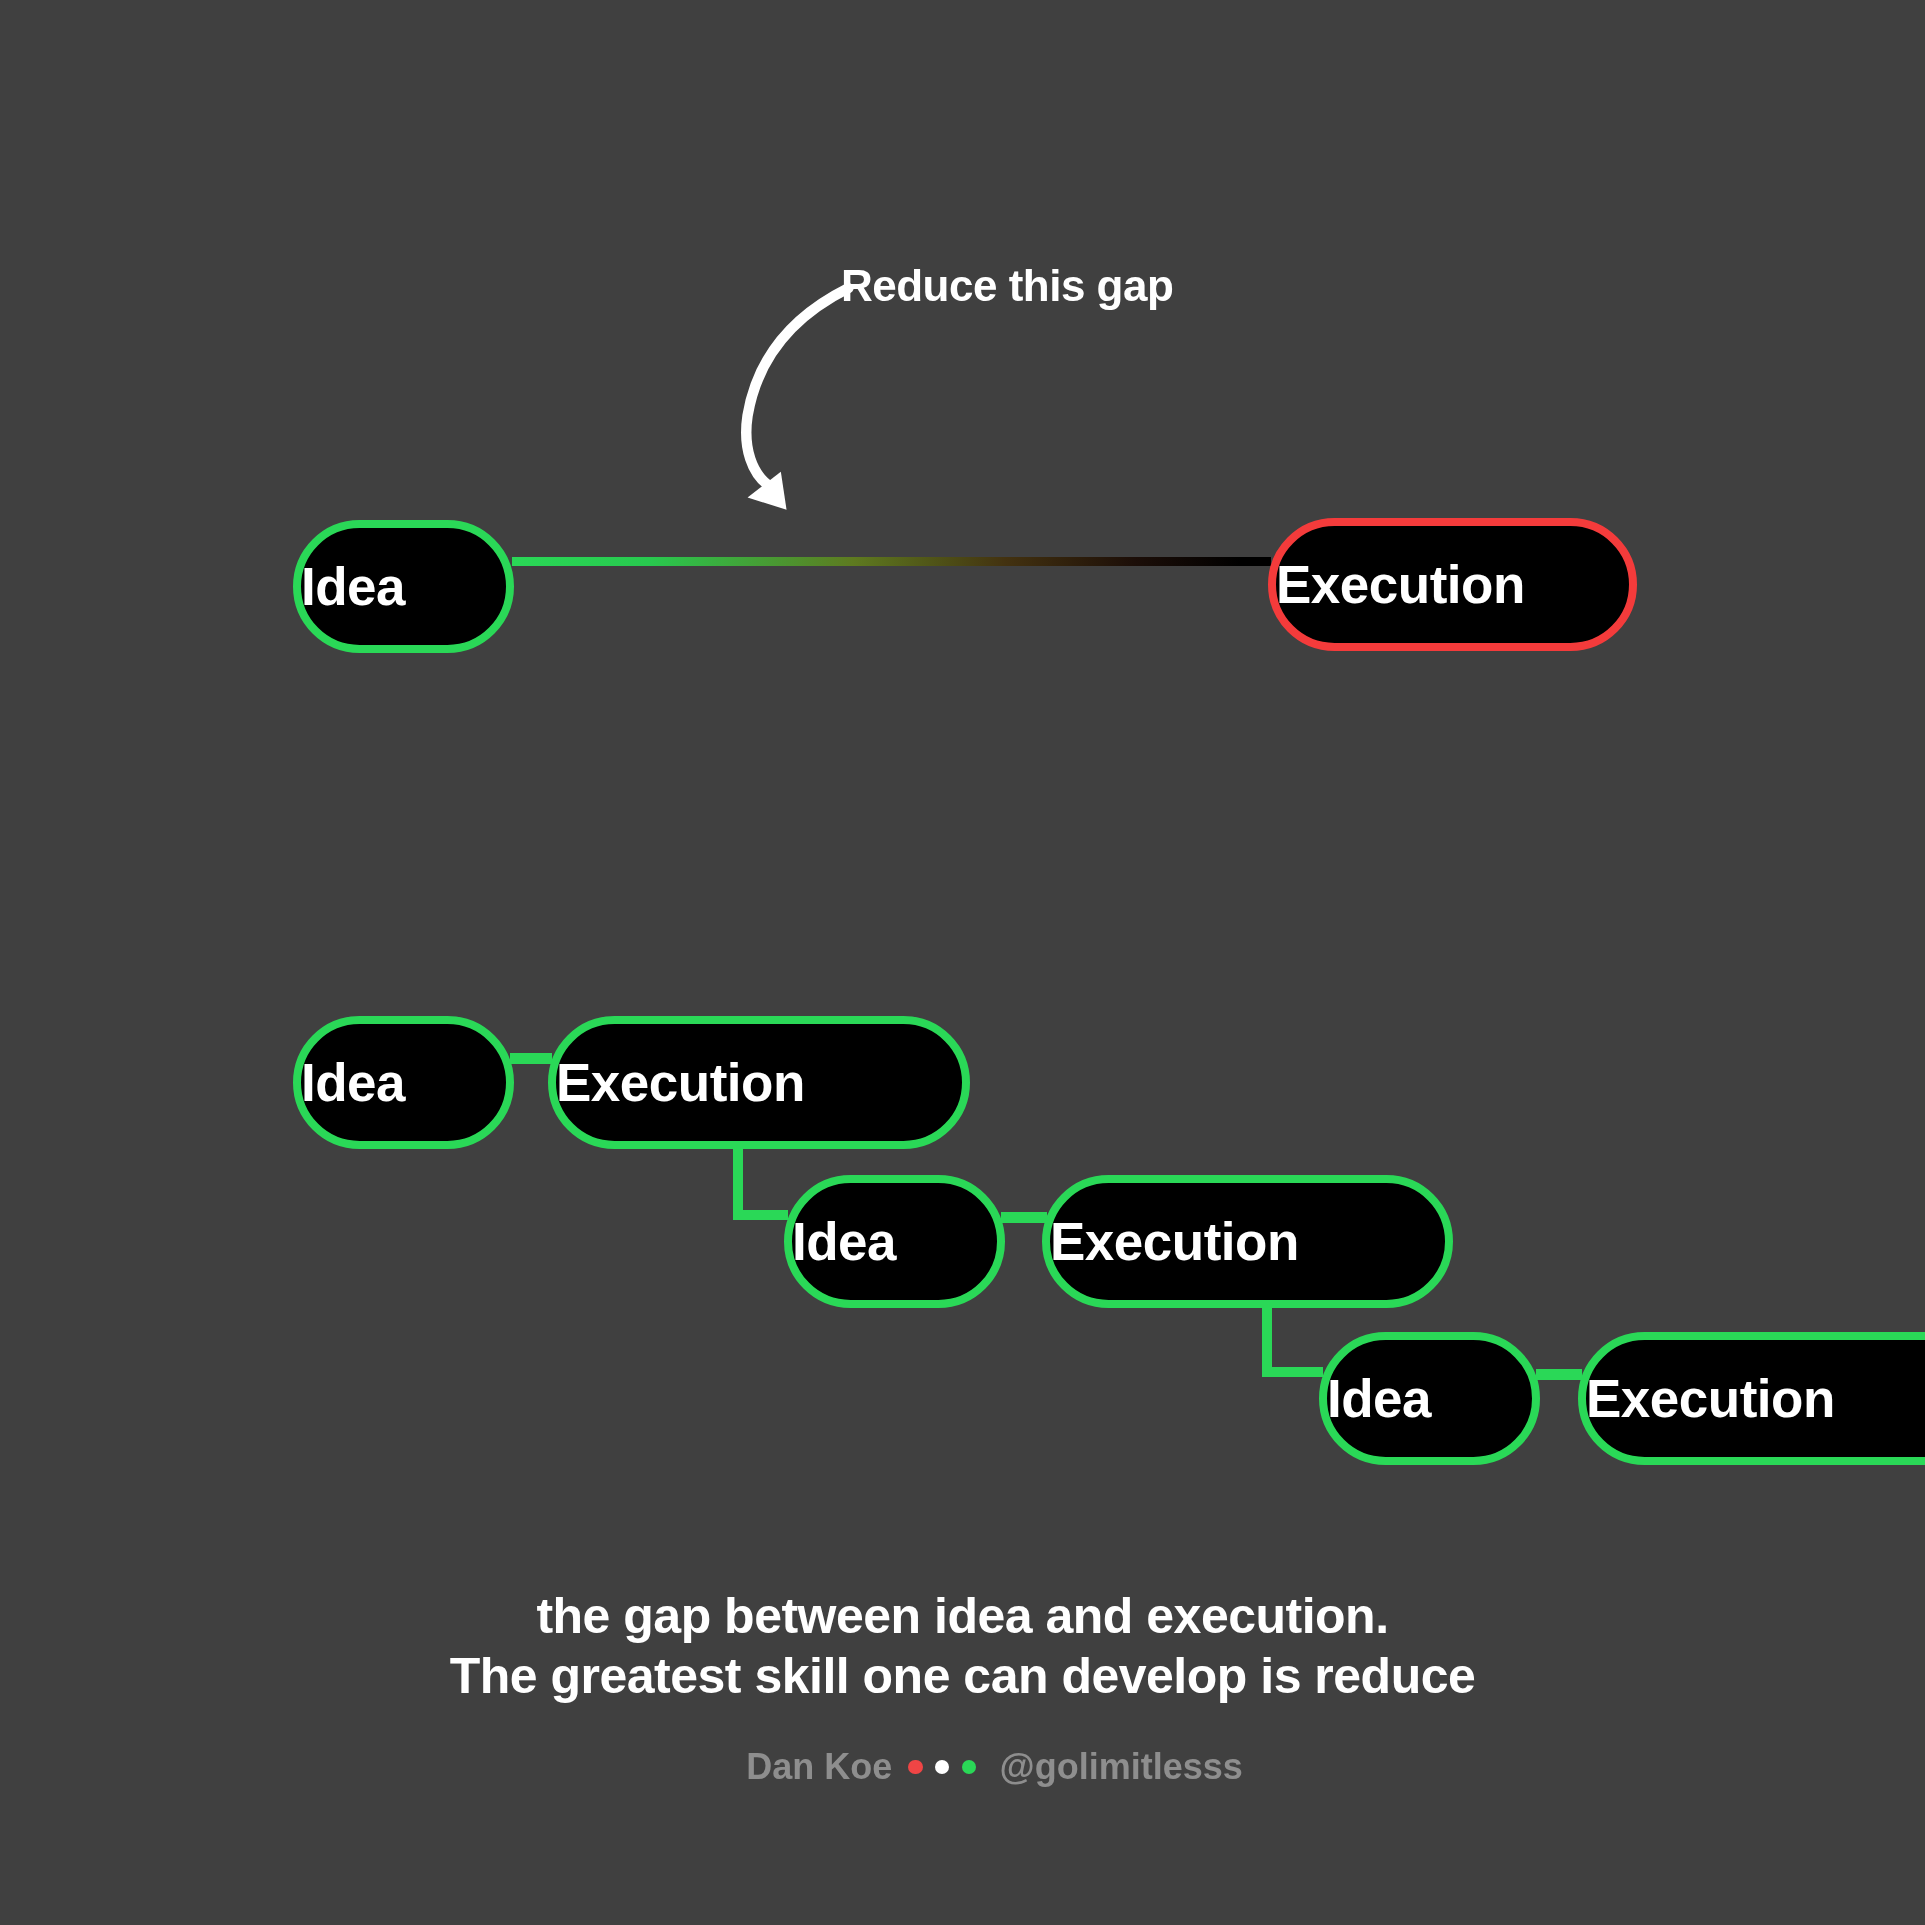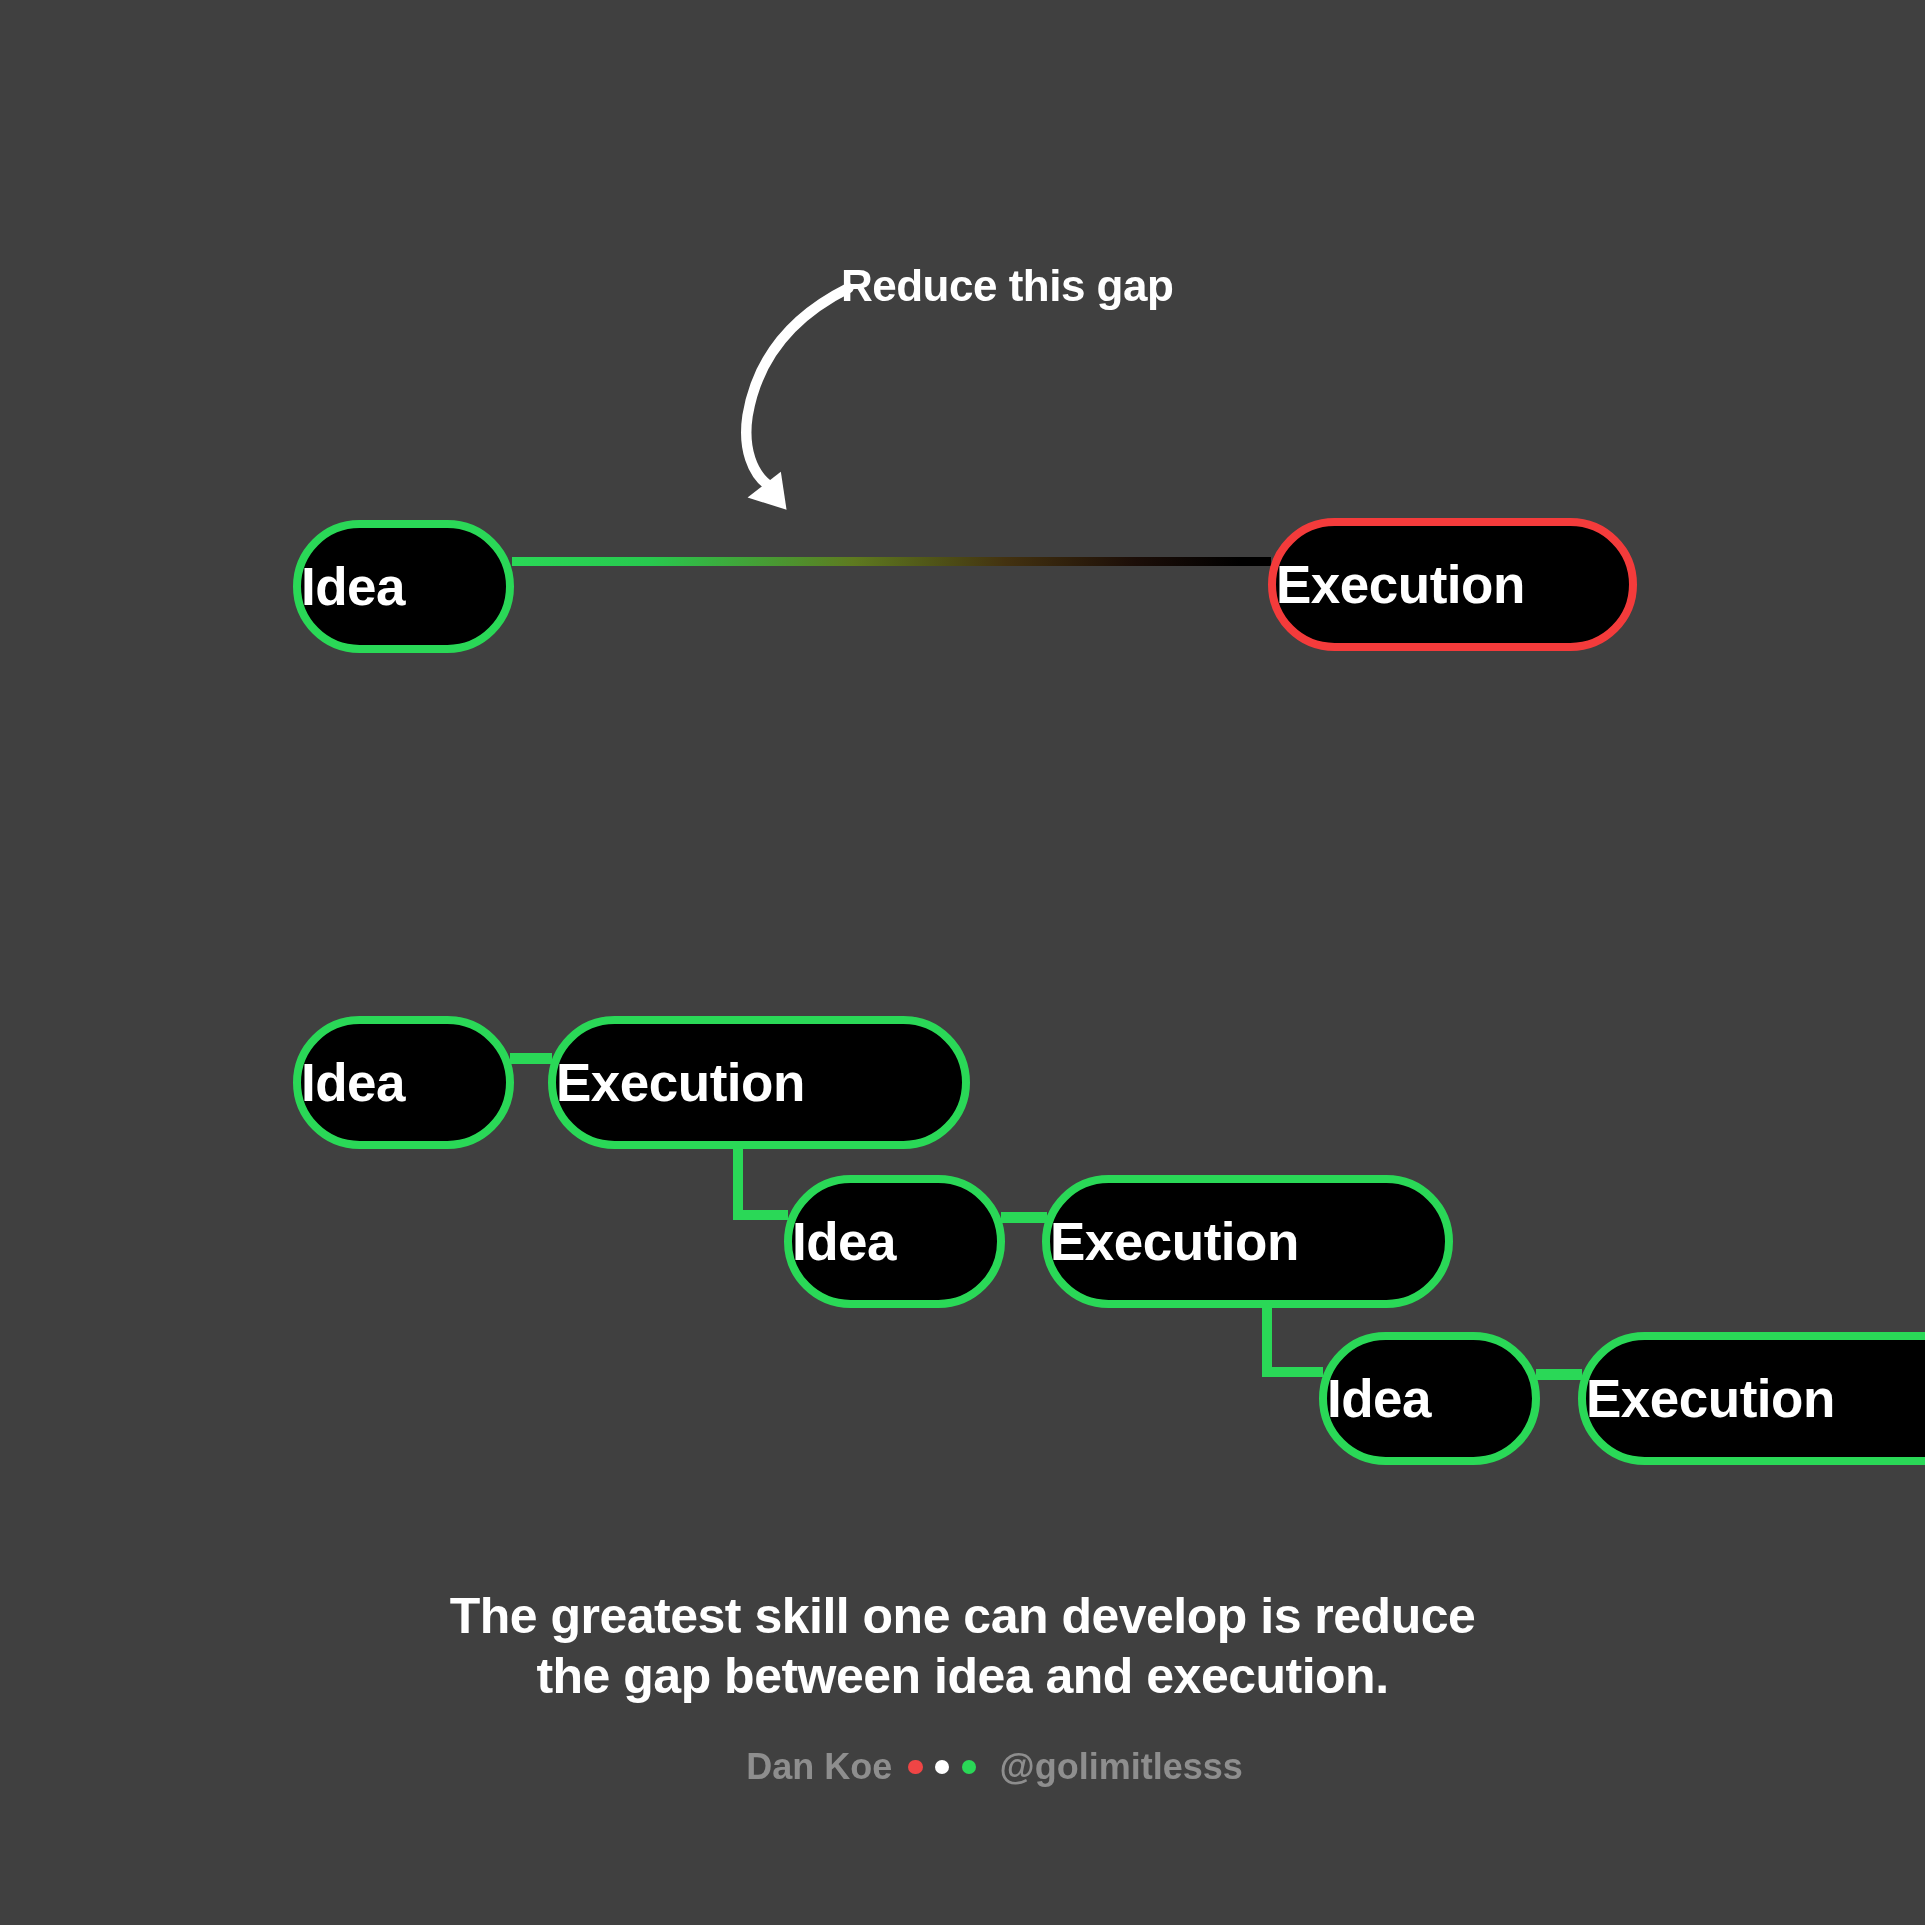--- a/index.html
+++ b/index.html
@@ -95,22 +95,22 @@
   </div>
 
   <div class="pill green" style="left:1319px;top:1308px;width:221px;">
     <span class="label">Idea</span>
   </div>
   <div class="pill green" style="left:1578px;top:1308px;width:411px;">
     <span class="label">Execution</span>
   </div>
 
   <div class="caption">
+    <div>the gap between idea and execution.</div>
     <div>The greatest skill one can develop is reduce</div>
-    <div>the gap between idea and execution.</div>
   </div>
 
   <div class="attribution">
     <span class="author">Dan Koe</span>
     <span class="dot dot-red"></span>
     <span class="dot dot-white"></span>
     <span class="dot dot-green"></span>
     <span class="handle">@golimitlesss</span>
   </div>
 

